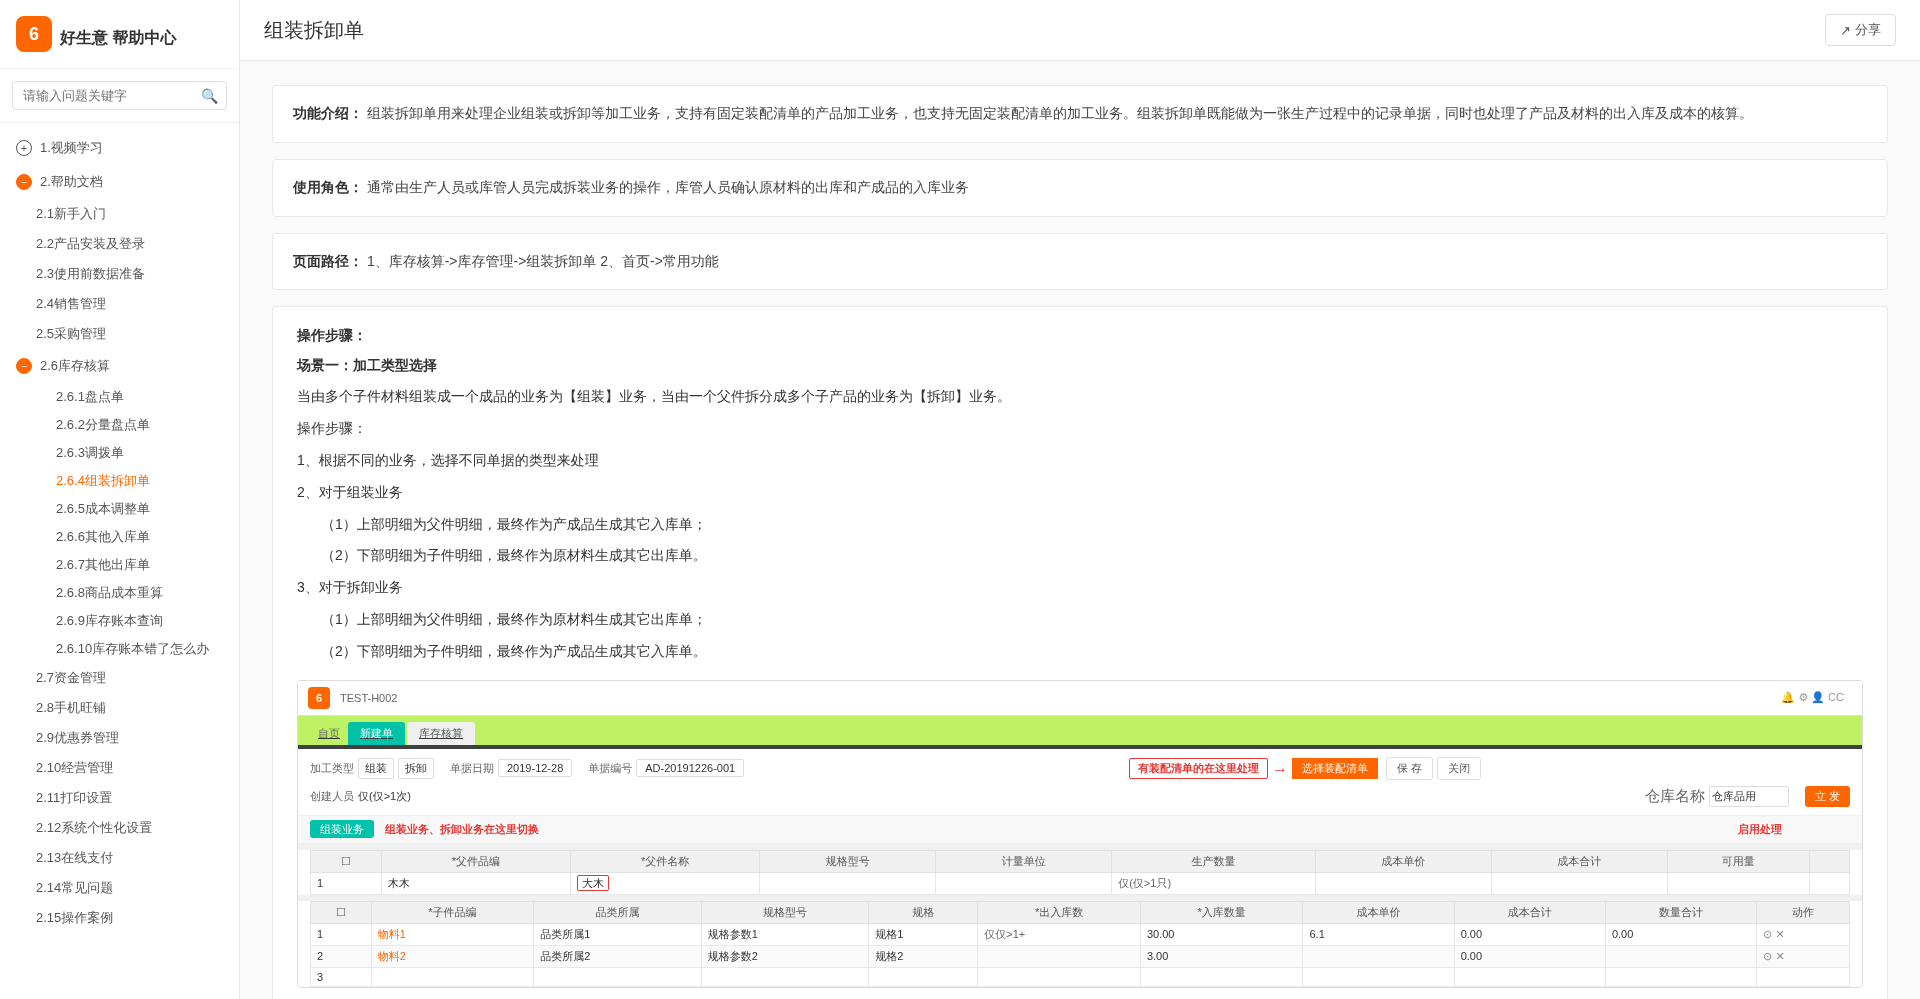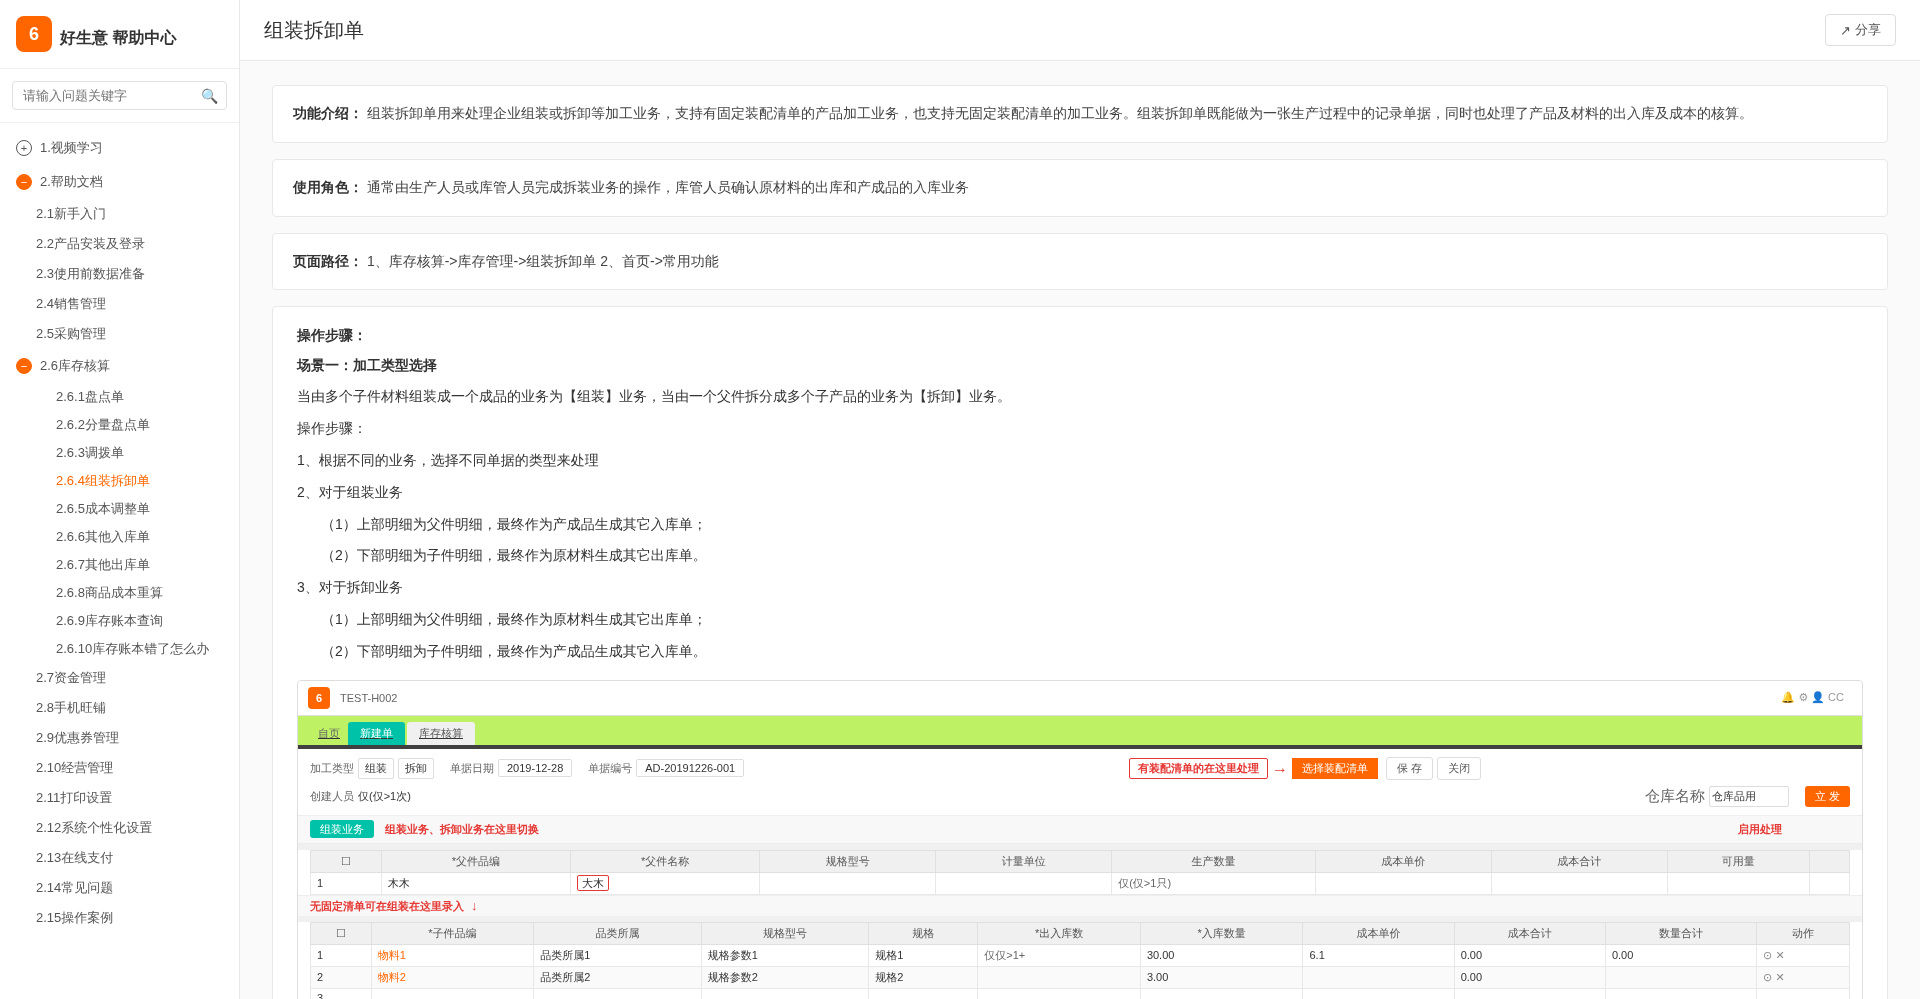--- a/index.html
+++ b/index.html
@@ -581,24 +581,20 @@
                   <td style="color:#666;">仅(仅&gt;1只)</td>
                   <td></td>
                   <td></td>
                   <td></td>
                   <td></td>
                 </tr>
               </tbody>
             </table>
           </div>
 
-          <div style="padding:2px 12px;background:#f8f8f8;border-top:1px solid #eee;">
-            <span style="color:#e53935;font-size:11px;font-weight:bold;">无固定清单可在组装在这里录入</span>
-            <span style="color:#e53935;font-size:13px;margin-left:4px;">↓</span>
-          </div>
 
           <div style="padding:0 12px;background:#fff;">
             <table class="sim-table">
               <thead>
                 <tr>
                   <th>☐</th>
                   <th>*子件品编</th>
                   <th>品类所属</th>
                   <th>规格型号</th>
                   <th>规格</th>

